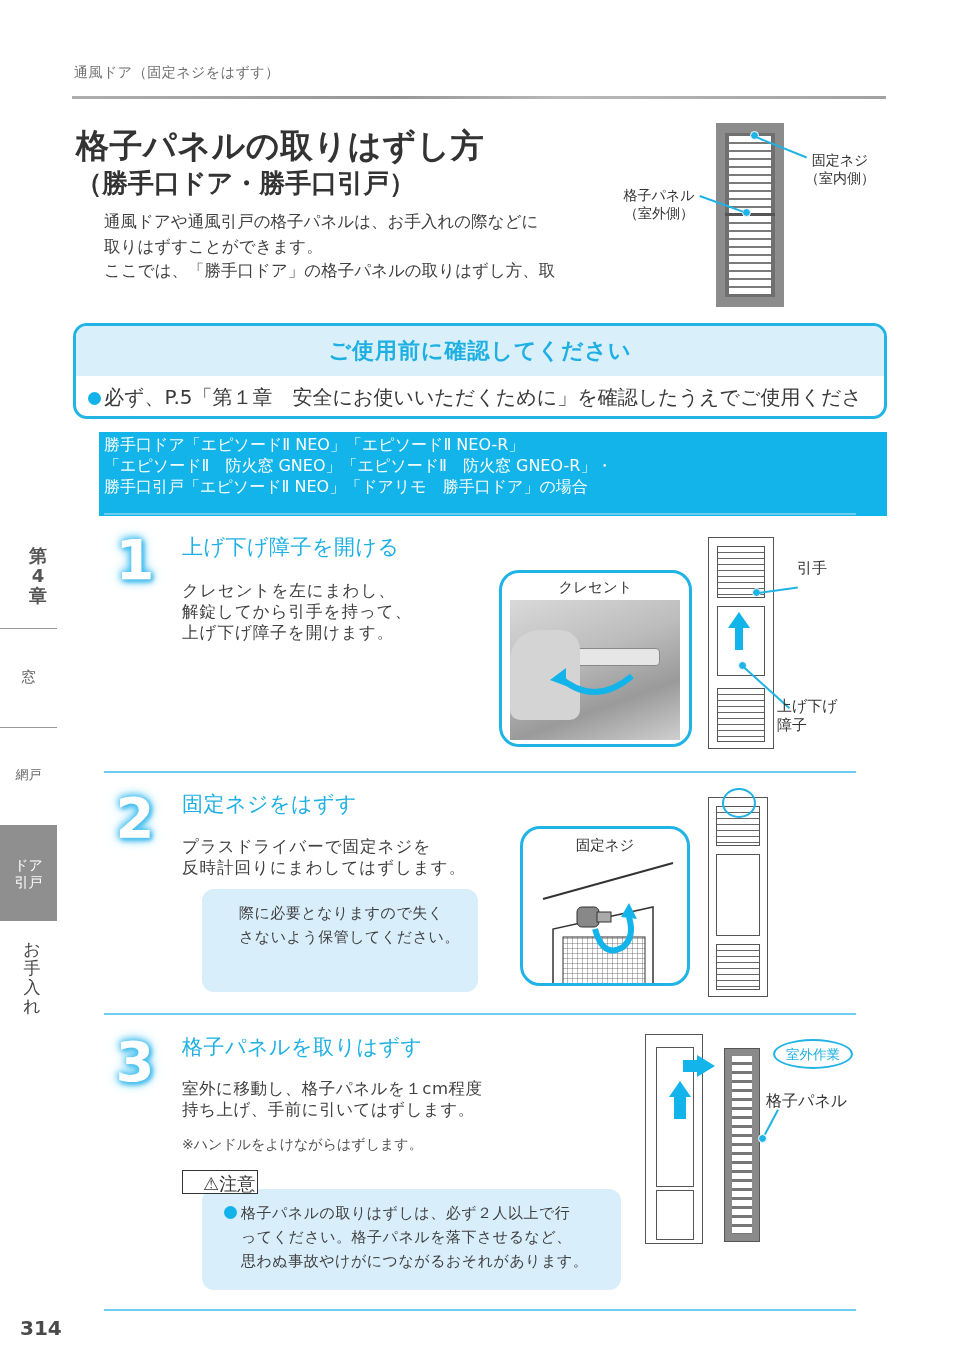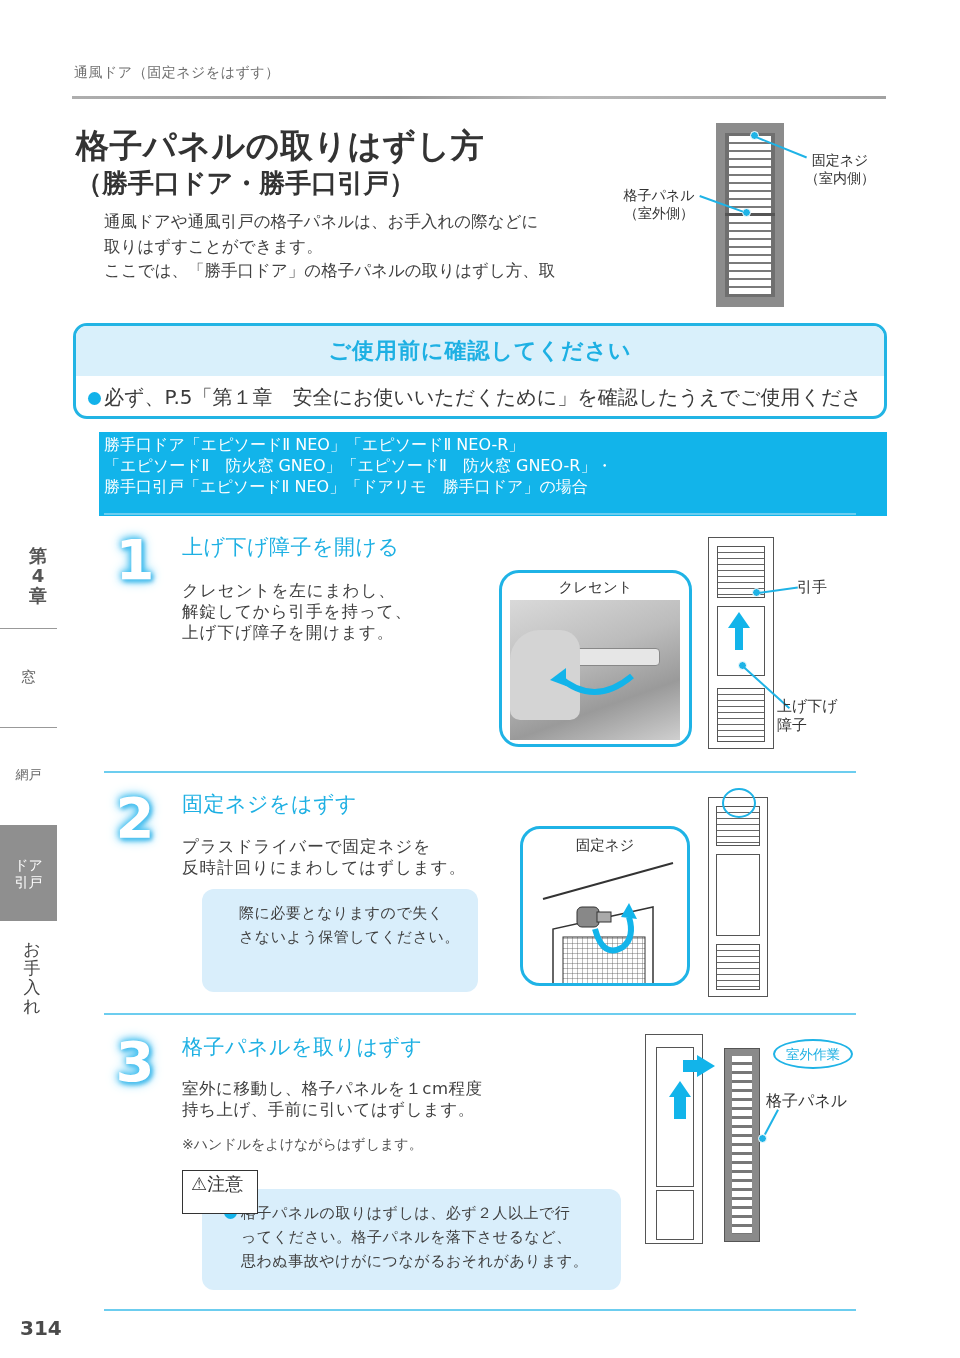--- a/index.html
+++ b/index.html
@@ -47,21 +47,21 @@
   
   .step-rule { left: 104px; width: 752px; height: 2px; background: #6ccdef; }
   .step-num { width: 50px; font-size: 56px; font-weight: bold; color: #fff; text-align: center; line-height: 60px;
     text-shadow: 0 0 6px #46c1f1, 0 0 10px #46c1f1, 0 0 14px #8fd8f6, 2px 2px 4px #2aa8e0; font-family: "DejaVu Sans", sans-serif; }
   .step-title { font-size: 21px; color: #1eb0e3; font-weight: normal; letter-spacing: 0.5px; }
   .step-text { font-size: 16.5px; line-height: 21px; color: #404040; letter-spacing: 1px; }
   .step-note { font-size: 14px; color: #505050; }
   .info-box { background: #d9eefb; border-radius: 12px; padding: 12px 14px 12px 20px; font-size: 15px; line-height: 24px; color: #404040; letter-spacing: 0.5px; }
   .info-box .bullet { margin-right: 4px; }
 
-  .caution-tag { left: 182px; top: 1170px; width: 76px; height: 44px; border: 1.5px solid #333; font-size: 18px; line-height: 25px; padding-left: 8px; color: #333; background: #fff; z-index: 2; }
+  .caution-tag { left: 182px; top: 1170px; width: 76px; height: 24px; border: 1.5px solid #333; font-size: 18px; line-height: 25px; padding-left: 20px; color: #333; background: #fff; z-index: 2; }
 
   
   .zoom-frame { border: 3px solid #1fb3e6; border-radius: 20px; background: #fff; overflow: hidden; }
   .zoom-label { position: absolute; width: 100%; text-align: center; font-size: 14.5px; color: #333; }
   .photo { position: absolute; background: linear-gradient(160deg,#d9d9d9 0%,#bcbcbc 40%,#9a9a9a 70%,#cfcfcf 100%); }
 
   .door-sketch { border: 1.5px solid #555; background: #fff; }
   .slat-area { position: absolute; background: repeating-linear-gradient(180deg,#fff 0 5px,#666 5px 6px); border: 1px solid #555; }
   .glass-area { position: absolute; border: 1.5px solid #555; background: #fff; }
   .blue-arrow-up { width: 0; height: 0; border-left: 11px solid transparent; border-right: 11px solid transparent; border-bottom: 16px solid #12b4ea; }
@@ -157,21 +157,21 @@
 </div>
 <div class="abs door-sketch" style="left:708px;top:537px;width:66px;height:212px;">
   <div class="slat-area" style="left:8px;top:8px;width:48px;height:52px;"></div>
   <div class="glass-area" style="left:8px;top:68px;width:48px;height:70px;"></div>
   <div class="slat-area" style="left:8px;top:150px;width:48px;height:54px;"></div>
   <div class="blue-bar" style="position:absolute;left:26px;top:90px;width:8px;height:22px;"></div>
   <div class="blue-arrow-up" style="position:absolute;left:19px;top:74px;"></div>
 </div>
 <div class="abs callout-dot" style="left:752px;top:588px;"></div>
 <div class="abs callout-line" style="left:758px;top:592px;width:40px;transform:rotate(-8deg);"></div>
-<div class="abs label" style="left:797px;top:578px;">引手</div>
+<div class="abs label" style="left:797px;top:559px;">引手</div>
 <div class="abs callout-dot" style="left:738px;top:661px;"></div>
 <div class="abs callout-line" style="left:744px;top:666px;width:62px;transform:rotate(42deg);"></div>
 <div class="abs label" style="left:777px;top:697px;">
   <div>上げ下げ</div>
   <div>障子</div>
 </div>
 
 <div class="abs step-rule" style="top:771px;"></div>
 <div class="abs step-num" style="left:110px;top:788px;">2</div>
 <div class="abs step-title" style="left:182px;top:790px;">固定ネジをはずす</div>

